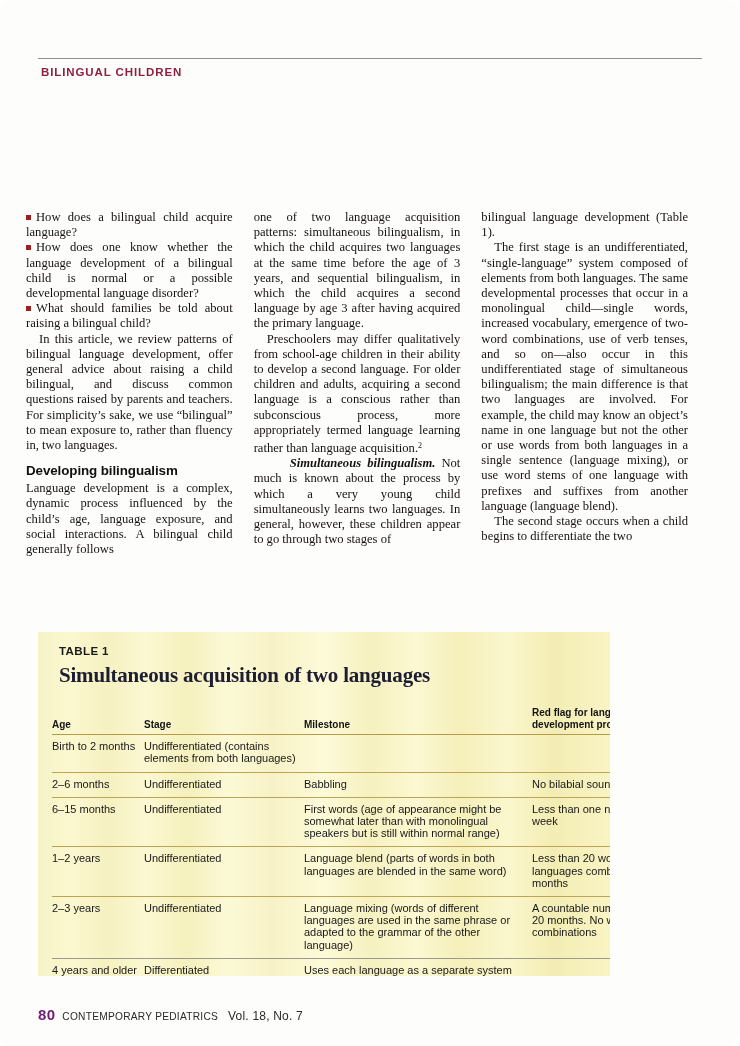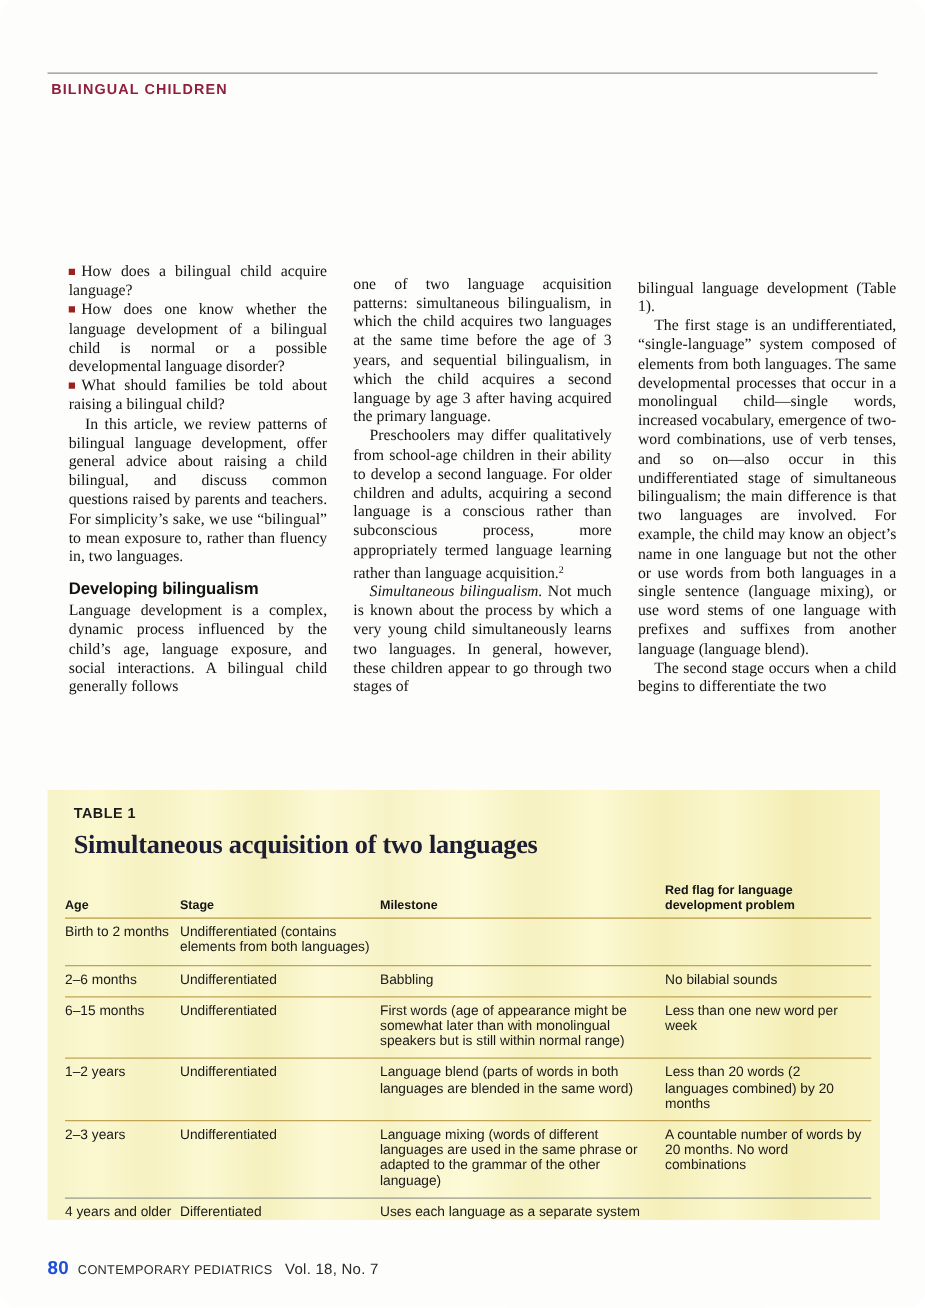--- a/index.html
+++ b/index.html
@@ -38,26 +38,25 @@
     font-family: "Liberation Sans", sans-serif;
     font-weight: bold;
     font-size: 11.5px;
     letter-spacing: 0.9px;
     color: #8e1f3f;
   }
 
   
   .cols {
     position: absolute;
-    left: 55px;
+    left: 26px;
     top: 210px;
     width: 662px;
     display: flex;
     gap: 21px;
-    align-items: flex-end;
   }
   .col {
     width: 207px;
   }
   .col p {
     margin: 0;
     font-family: "Liberation Serif", serif;
     font-size: 12.6px;
     line-height: 15.2px;
     text-align: justify;
@@ -83,41 +82,41 @@
     font-family: "Liberation Sans", sans-serif;
     font-weight: bold;
     font-size: 13.4px;
     line-height: 16px;
     color: #111111;
     margin: 10px 0 2px 0;
     letter-spacing: -0.1px;
   }
   .run-in {
     font-style: italic;
-    font-weight: normal;
+    font-weight: bold;
+    margin-left: 23px;
   }
   sup {
     font-size: 8px;
     vertical-align: 4px;
   }
 
   
   .table-panel {
     position: absolute;
     left: 38px;
     top: 632px;
-    width: 618px;
+    width: 572px;
     height: 344px;
     background: linear-gradient(90deg,
         #f7f3c8 0%, #fbf7cf 6%, #f6f1c1 12%, #fbf8d2 19%,
         #f5f0bd 26%, #fcf9d6 33%, #f7f2c6 41%, #fdfad8 50%,
         #f6f1c0 58%, #fcf8d1 66%, #f5efba 74%, #fbf7cd 82%,
         #f3edb4 90%, #f9f4c4 100%);
     overflow: hidden;
-    padding-left: 48px;
   }
   .tbl-label {
     position: absolute;
     left: 21px;
     top: 13px;
     font-family: "Liberation Sans", sans-serif;
     font-weight: bold;
     font-size: 11.5px;
     letter-spacing: 0.4px;
     color: #1b1b1b;
@@ -182,21 +181,21 @@
     left: 38px;
     top: 1006px;
     display: flex;
     align-items: baseline;
     gap: 7px;
   }
   .folio {
     font-family: "Liberation Sans", sans-serif;
     font-weight: bold;
     font-size: 15px;
-    color: #1d4ed8;
+    color: #701a75;
     letter-spacing: 0.3px;
   }
   .pub {
     font-family: "Liberation Sans", sans-serif;
     font-size: 10.2px;
     letter-spacing: 0.25px;
     color: #2a2a2a;
   }
   .vol {
     font-family: Liberation Sans, sans-serif;

